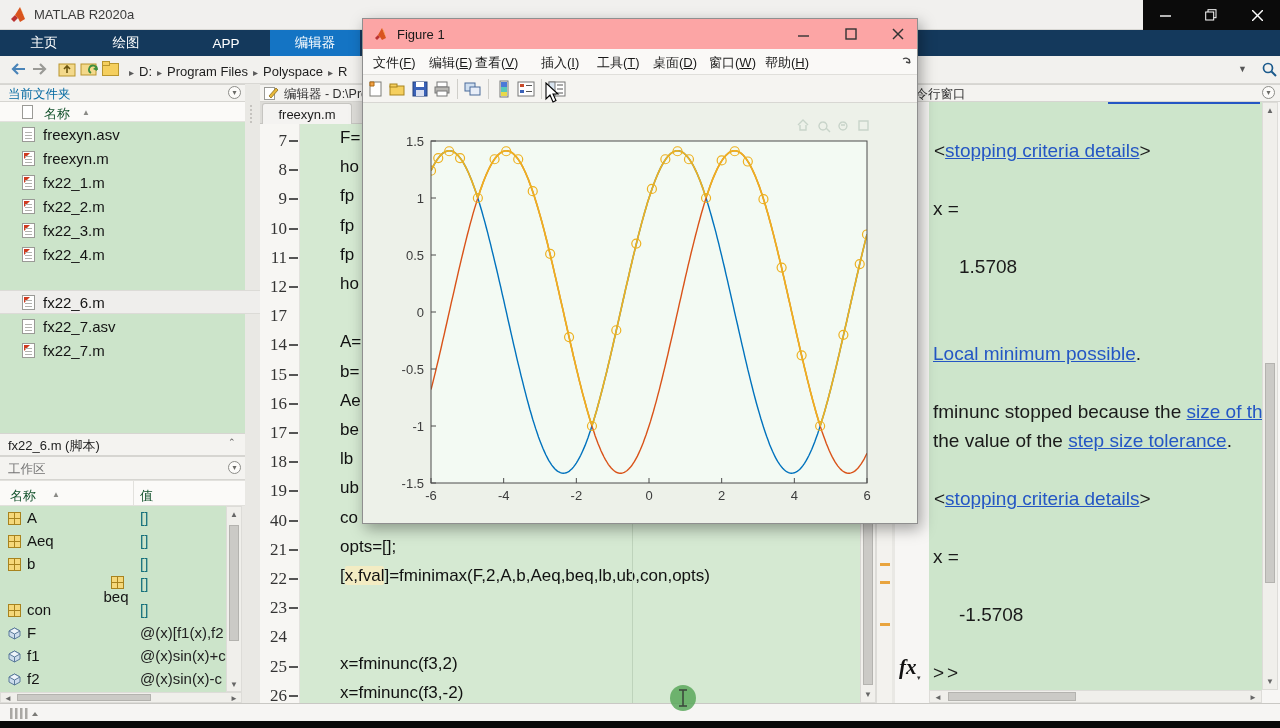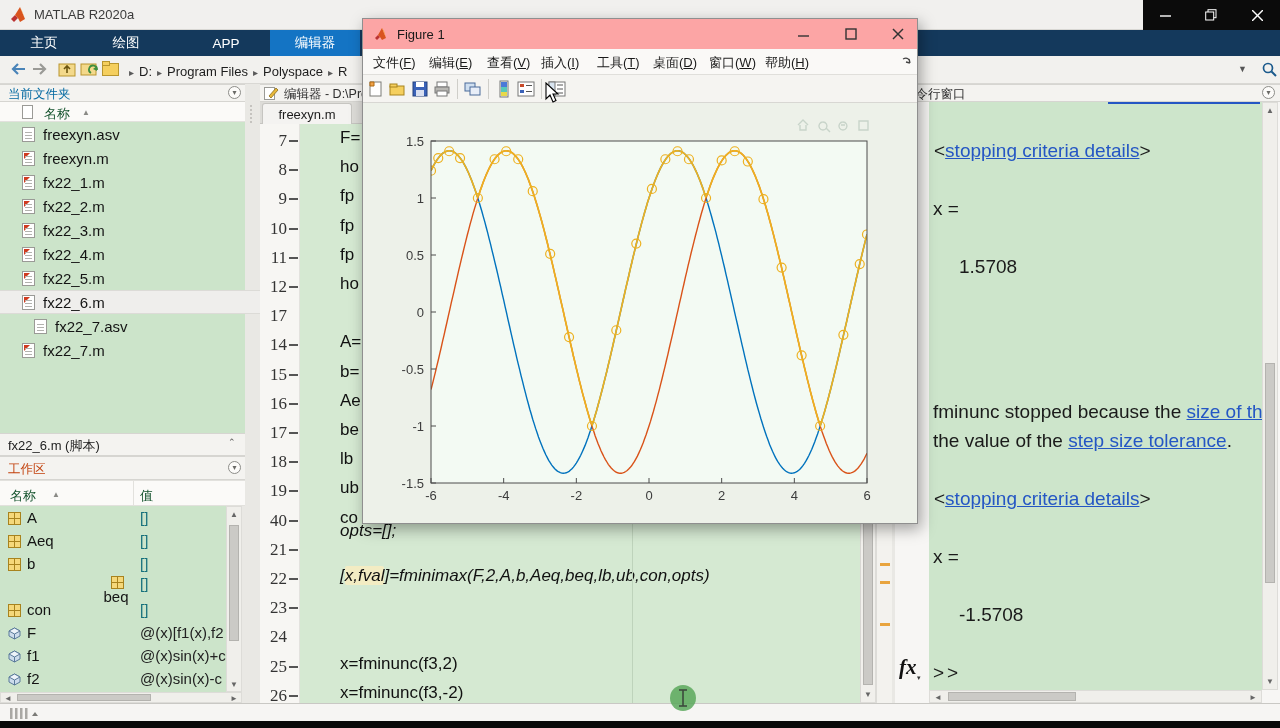--- a/index.html
+++ b/index.html
@@ -37,21 +37,21 @@
   #file-list { left:0; top:122px; width:245px; height:311px; background:#cce4ca; }
   .file-row { position:absolute; left:0; width:281px; height:24px; display:flex; align-items:center; }
   .file-row.sel { background:#efeeec; border-top:1px solid #dcdbd7; border-bottom:1px solid #dcdbd7; }
   .file-name { font-size:15px; color:#141414; margin-left:8px; }
   .ficon { width:13px; height:15px; background:#ffffff; border:1px solid #9a9a96; position:relative; margin-left:22px; flex:none; }
   .ficon i { position:absolute; left:2px; right:2px; height:1px; background:#b2b2ae; }
   .ficon.m::before { content:""; position:absolute; left:1px; top:1px; border-left:6px solid #cf3a1f; border-bottom:6px solid transparent; }
   #detail-bar { left:0; top:433px; width:245px; height:23px; }
   #detail-label { left:8px; top:437px; font-size:13px; color:#222; }
   #ws-head { left:0; top:456px; width:245px; height:24px; }
-  #ws-title { left:8px; top:461px; font-size:12.5px; color:#c2410c; }
+  #ws-title { left:8px; top:461px; font-size:12.5px; color:#737373; }
   #ws-colhead { left:0; top:480px; width:245px; height:26px; background:#fbfaf8; border-bottom:1px solid #e2e1dd; border-top:1px solid #e2e1dd; }
   #ws-rows { left:0; top:506px; width:226px; height:186px; background:#cce4ca; overflow:hidden; }
   .ws-row { position:absolute; left:0; width:226px; height:23px; display:flex; align-items:center; }
   .ws-name { font-size:15px; color:#141414; margin-left:6px; }
   .ws-val { position:absolute; left:140px; font-size:15px; color:#222; white-space:nowrap; }
   .ws-val.empty { color:#16707c; }
   .wicon { width:13px; height:13px; margin-left:8px; flex:none; }
   .sort-arrow { font-size:8px; color:#8a8a86; }
   .colhead-label { font-size:13px; color:#14532d; }
 
@@ -245,37 +245,29 @@
         <span class="file-name">fx22_3.m</span>
       </div>
       <div class="file-row" style="top: 120px;">
         <span class="ficon m">
           <i style="top: 4px;"></i>
           <i style="top: 7px;"></i>
           <i style="top: 10px;"></i>
         </span>
         <span class="file-name">fx22_4.m</span>
       </div>
-      <div class="file-row" style="top: 144px;">
-        <span class="ficon m">
-          <i style="top: 4px;"></i>
-          <i style="top: 7px;"></i>
-          <i style="top: 10px;"></i>
-        </span>
-        <span class="file-name">fx22_5.m</span>
-      </div>
       <div class="file-row sel" style="top: 168px;">
         <span class="ficon m">
           <i style="top: 4px;"></i>
           <i style="top: 7px;"></i>
           <i style="top: 10px;"></i>
         </span>
         <span class="file-name">fx22_6.m</span>
       </div>
-      <div class="file-row" style="top: 192px; margin-left: 12px;">
+      <div class="file-row" style="top: 192px;">
         <span class="ficon asv">
           <i style="top: 4px;"></i>
           <i style="top: 7px;"></i>
           <i style="top: 10px;"></i>
         </span>
         <span class="file-name">fx22_7.asv</span>
       </div>
       <div class="file-row" style="top: 216px;">
         <span class="ficon m">
           <i style="top: 4px;"></i>
@@ -455,22 +447,22 @@
       <div class="codeline" style="top: 120.8px;">fp</div>
       <div class="codeline" style="top: 150px;">ho</div>
       <div class="codeline" style="top: 179.2px;"></div>
       <div class="codeline" style="top: 208.4px;">A=</div>
       <div class="codeline" style="top: 237.6px;">b=</div>
       <div class="codeline" style="top: 266.8px;">Ae</div>
       <div class="codeline" style="top: 296px;">be</div>
       <div class="codeline" style="top: 325.2px;">lb</div>
       <div class="codeline" style="top: 354.4px;">ub</div>
       <div class="codeline" style="top: 383.6px;">co</div>
-      <div class="codeline" style="top: 397px; font-style: italic;">opts=[];</div>
-      <div class="codeline" style="top: 442px; font-style: italic;"><span>[</span><span class="hl">x,fval</span><span>]=fminimax(F,2,A,b,Aeq,beq,lb,ub,con,opts)</span></div>
+      <div class="codeline" style="top: 413px;">opts=[];</div>
+      <div class="codeline" style="top: 442px;"><span>[</span><span class="hl">x,fval</span><span>]=fminimax(F,2,A,b,Aeq,beq,lb,ub,con,opts)</span></div>
       <div class="codeline" style="top: 500.4px;"></div>
       <div class="codeline" style="top: 529.6px;">x=fminunc(f3,2)</div>
       <div class="codeline" style="top: 558.8px;">x=fminunc(f3,-2)</div>
     </div>
   <div class="abs" id="ed-guide"></div>
   <div class="abs sb-track" id="ed-vscroll">
     <div class="sb-thumb" style="position:absolute;left:2px;top:230px;width:10px;height:330px"></div>
     <div class="sb-arrow" style="position:absolute;bottom:3px;left:0;right:0">▼</div>
   </div>
   <div class="abs" id="ann-col">
@@ -480,20 +472,21 @@
   </div>
 
   <div class="abs" id="cmd-panel"></div>
   <div class="abs panel-head" id="cmd-head"></div>
   <div class="abs" id="cmd-title">命令行窗口</div>
   <div class="abs circle-btn" style="left:1262px;top:86px">▾</div>
   <div class="abs" id="cmd-content">
       <div class="cmd-line" style="top: 38px; left: 5px;"><span>&lt;</span><span class="cmd-link">stopping criteria details</span><span>&gt;</span></div>
       <div class="cmd-line" style="top: 96px; left: 4px;"><span>x =</span></div>
       <div class="cmd-line" style="top: 154px; left: 30px;"><span>1.5708</span></div>
+      <div class="cmd-line" style="top: 241px; left: 4px;"><span class="cmd-link">Local minimum possible</span><span>.</span></div>
       <div class="cmd-line" style="top: 299px; left: 4px;"><span>fminunc stopped because the </span><span class="cmd-link">size of the current step</span></div>
       <div class="cmd-line" style="top: 328px; left: 4px;"><span>the value of the </span><span class="cmd-link">step size tolerance</span><span>.</span></div>
       <div class="cmd-line" style="top: 386px; left: 5px;"><span>&lt;</span><span class="cmd-link">stopping criteria details</span><span>&gt;</span></div>
       <div class="cmd-line" style="top: 444px; left: 4px;"><span>x =</span></div>
       <div class="cmd-line" style="top: 502px; left: 30px;"><span>-1.5708</span></div>
       <div class="cmd-line" style="top: 560px; left: 4px; letter-spacing: 3px;">&gt;&gt;</div>
     </div>
   <div class="abs" id="cut-link"></div>
   <div class="abs" id="fx-badge">fx</div>
   <div class="abs" id="fx-caret">▾</div>
@@ -543,21 +536,21 @@
       <span class="fig-wbtn" style="left:520px">
           <svg width="12" height="12">
             <line x1="1" y1="1" x2="11" y2="11" stroke="#333" stroke-width="1.5"></line>
             <line x1="11" y1="1" x2="1" y2="11" stroke="#333" stroke-width="1.5"></line>
           </svg>
         </span>
     </div>
     <div class="abs" id="fig-menubar">
         <span class="fmenu" style="left: 10px;"><span>文件(</span><u>F</u><span>)</span></span>
         <span class="fmenu" style="left: 66px;"><span>编辑(</span><u>E</u><span>)</span></span>
-        <span class="fmenu" style="left: 124px;"><span>查看(</span><u>V</u><span>)</span></span>
+        <span class="fmenu" style="left: 112px;"><span>查看(</span><u>V</u><span>)</span></span>
         <span class="fmenu" style="left: 178px;"><span>插入(</span><u>I</u><span>)</span></span>
         <span class="fmenu" style="left: 234px;"><span>工具(</span><u>T</u><span>)</span></span>
         <span class="fmenu" style="left: 290px;"><span>桌面(</span><u>D</u><span>)</span></span>
         <span class="fmenu" style="left: 346px;"><span>窗口(</span><u>W</u><span>)</span></span>
         <span class="fmenu" style="left: 402px;"><span>帮助(</span><u>H</u><span>)</span></span>
       </div>
     <svg class="abs" style="left:538px;top:36px" width="12" height="12">
         <path d="M2 4 C6 2 9 4 9 8 M9 8 L5 7 M9 8 L8 4" fill="none" stroke="#444" stroke-width="1.3"></path>
       </svg>
     <div class="abs" id="fig-toolbar">

